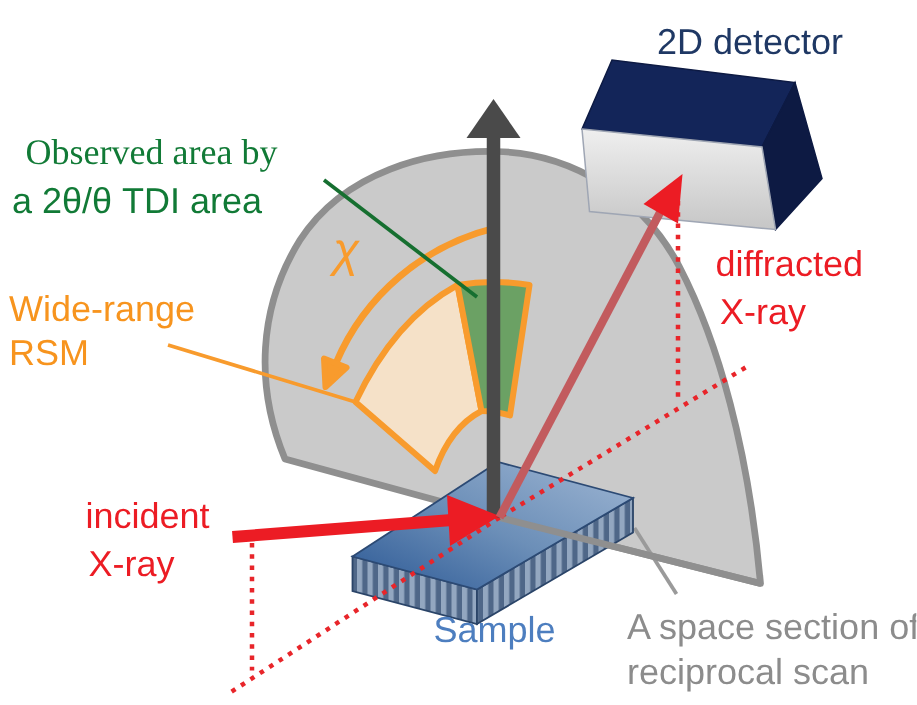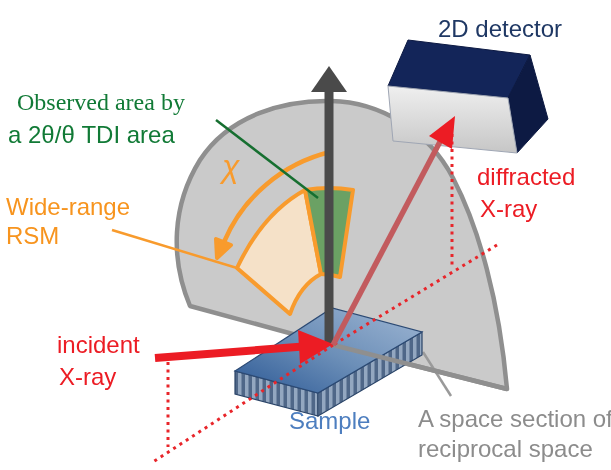--- a/index.html
+++ b/index.html
@@ -119,16 +119,16 @@
 
   <div class="lbl red" id="incident-label-1">incident</div>
   <div class="lbl red" id="incident-label-2">X-ray</div>
 
   <div class="lbl red" id="diffracted-label-1">diffracted</div>
   <div class="lbl red" id="diffracted-label-2">X-ray</div>
 
   <div class="lbl blue" id="sample-label">Sample</div>
 
   <div class="lbl gray" id="cross-section-label-1">A space section of</div>
-  <div class="lbl gray" id="cross-section-label-2">reciprocal space</div>
+  <div class="lbl gray" id="cross-section-label-2">reciprocal scan</div>
 
   <div class="lbl" id="chi-label">χ</div>
 </div>
 
 </body></html>

